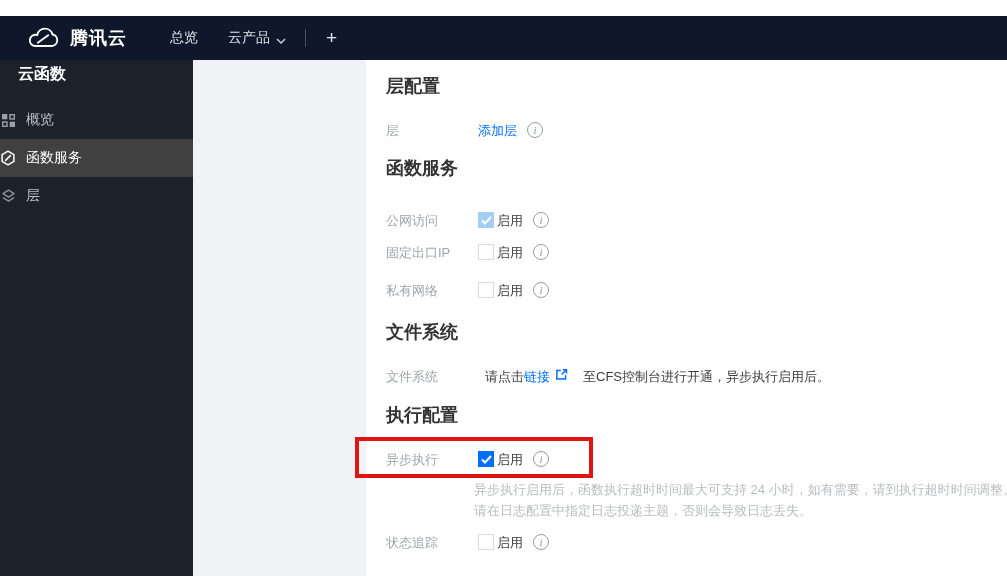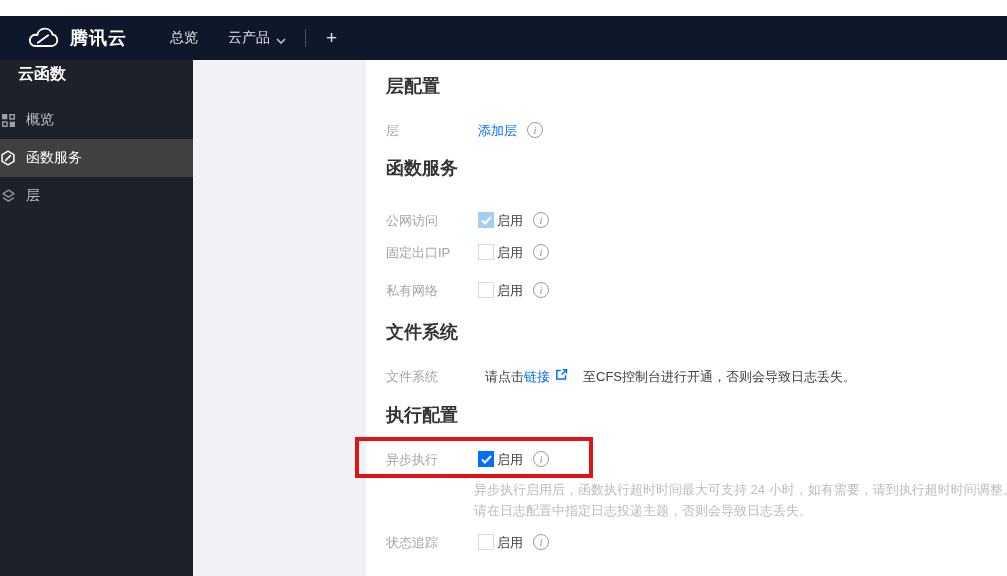--- a/index.html
+++ b/index.html
@@ -161,21 +161,21 @@
     <span class="ctrl" style="margin-left:-4px">
       <span class="plain-text">请点击</span>
       <span class="link">链接</span>
       <span class="ext-icon">
         <svg width="13" height="13" viewBox="0 0 12 12">
           <path d="M9.7 6.6 v3.6 h-8 v-8 H5.3" fill="none" stroke="#006eff" stroke-width="1.4"></path>
           <path d="M7.2 1.6 h3.4 v3.4" fill="none" stroke="#006eff" stroke-width="1.4"></path>
           <path d="M10.4 1.8 L6.2 6" stroke="#006eff" stroke-width="1.4"></path>
         </svg>
       </span>
-      <span class="plain-text">至CFS控制台进行开通，否则会导致日志丢失。</span>
+      <span class="plain-text">至CFS控制台进行开通，异步执行启用后。</span>
     </span>
   </div>
 
   <div class="sec-heading" style="top:363px">执行配置</div>
 
   <div class="form-row" style="top:407px">
     <span class="row-label">异步执行</span>
     <span class="ctrl">
       <span class="checkbox checked">
         <svg width="11" height="9" viewBox="0 0 11 9">

